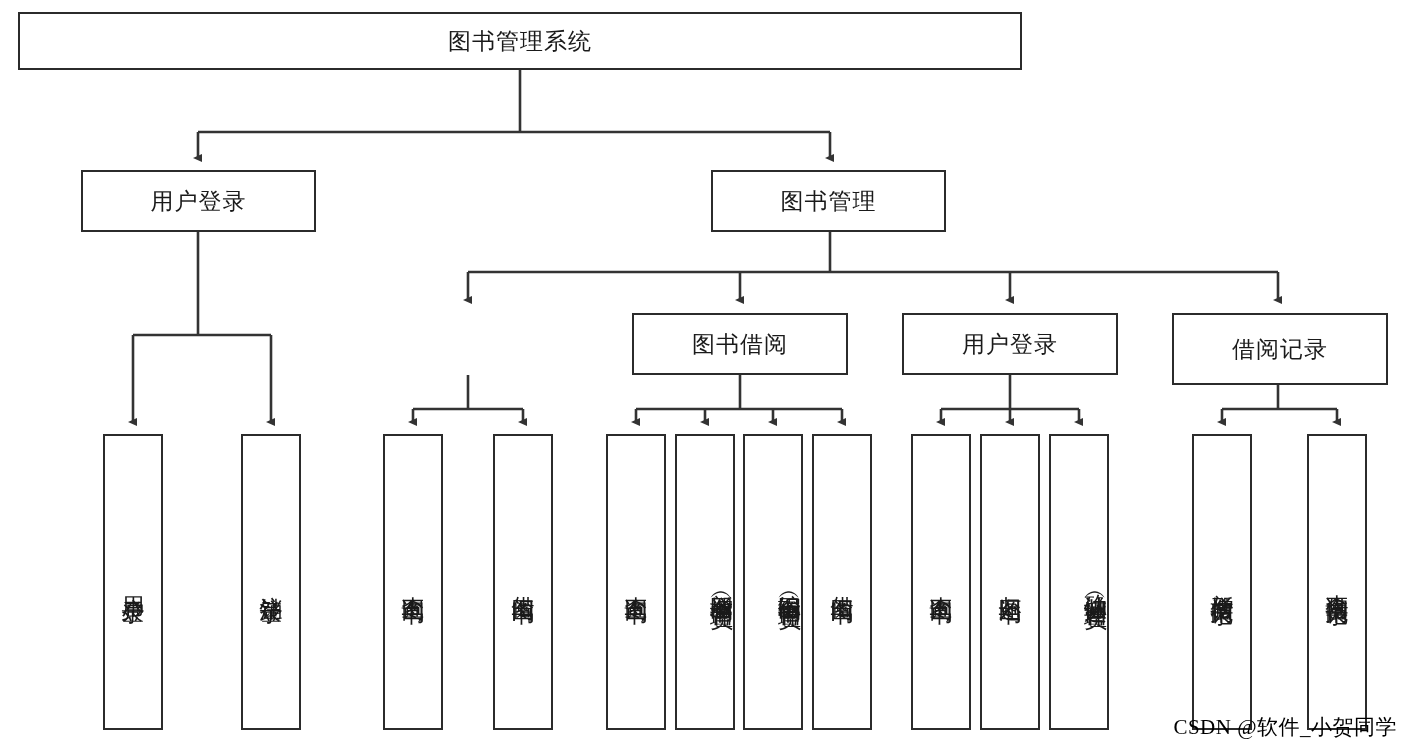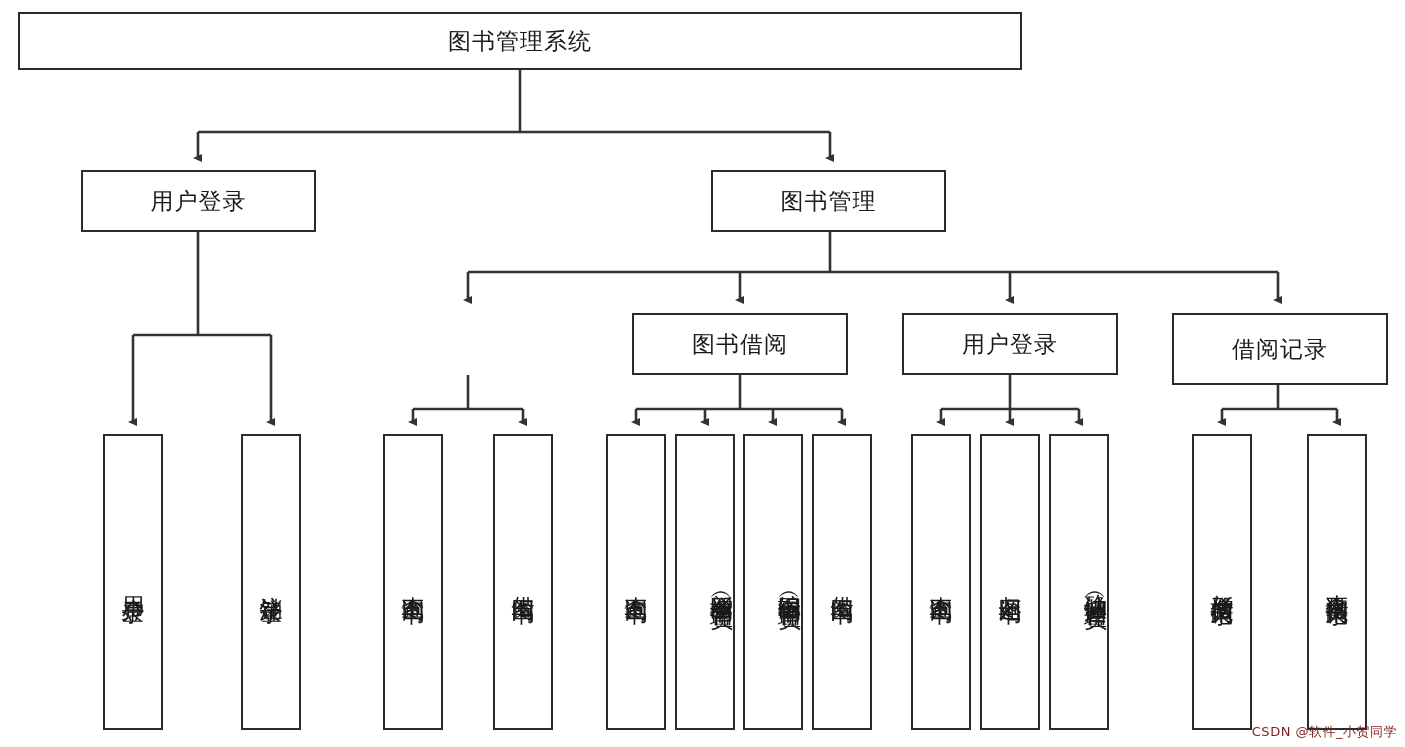--- a/index.html
+++ b/index.html
@@ -56,24 +56,25 @@
     display: block;
   }
   .node.v.center {
     align-items: center;
     padding-top: 0;
   }
   .watermark {
     position: absolute;
     right: 8px;
     bottom: 6px;
-    font-size: 13px;
-    color: #7f1d1d;
+    font-size: 21px;
+    color: #000000;
     letter-spacing: 0.5px;
     white-space: nowrap;
+    font-family: Liberation Serif, serif;
   }
 </style>
 </head>
 <body>
 
 <div id="diagram-root">
 
   <svg id="diagram-svg" viewBox="0 0 1405 747" xmlns="http://www.w3.org/2000/svg">
     <defs>
       <marker id="arrow" markerWidth="10" markerHeight="10" refX="5" refY="5" orient="auto" markerUnits="userSpaceOnUse">

